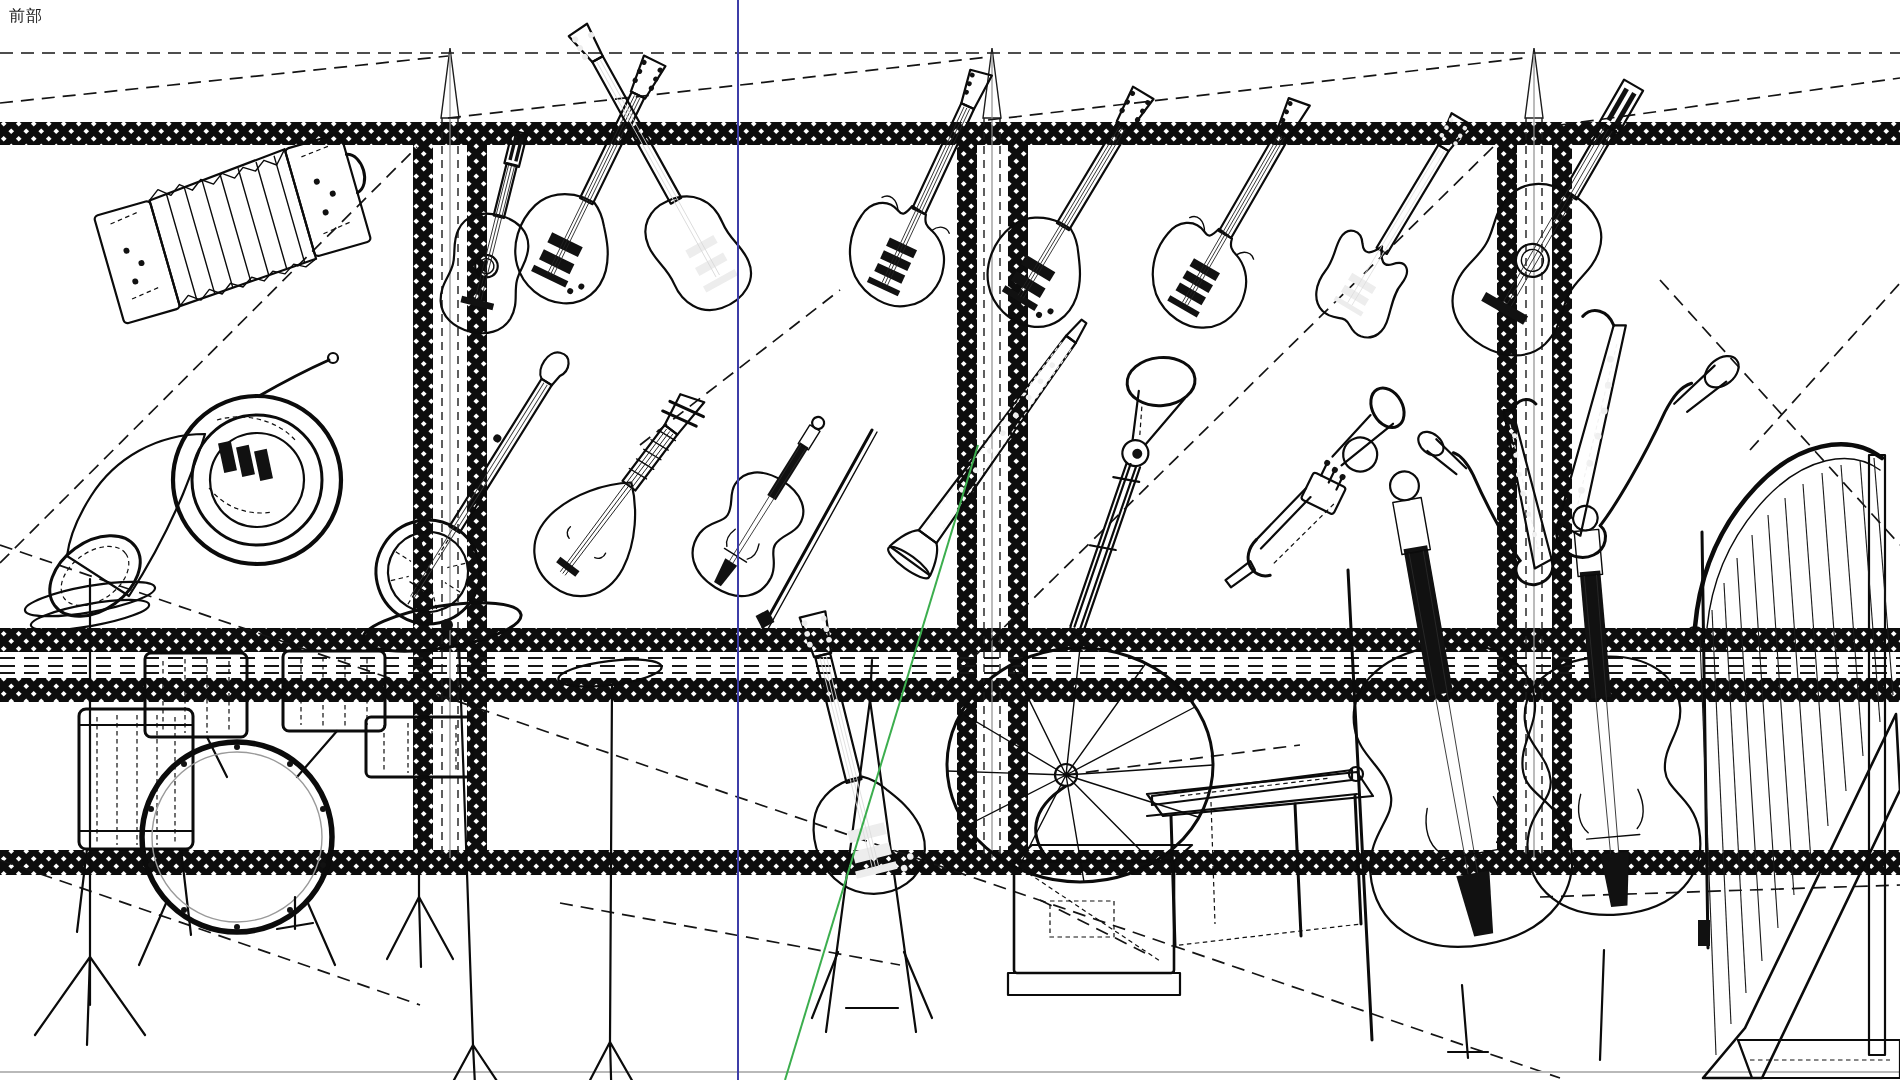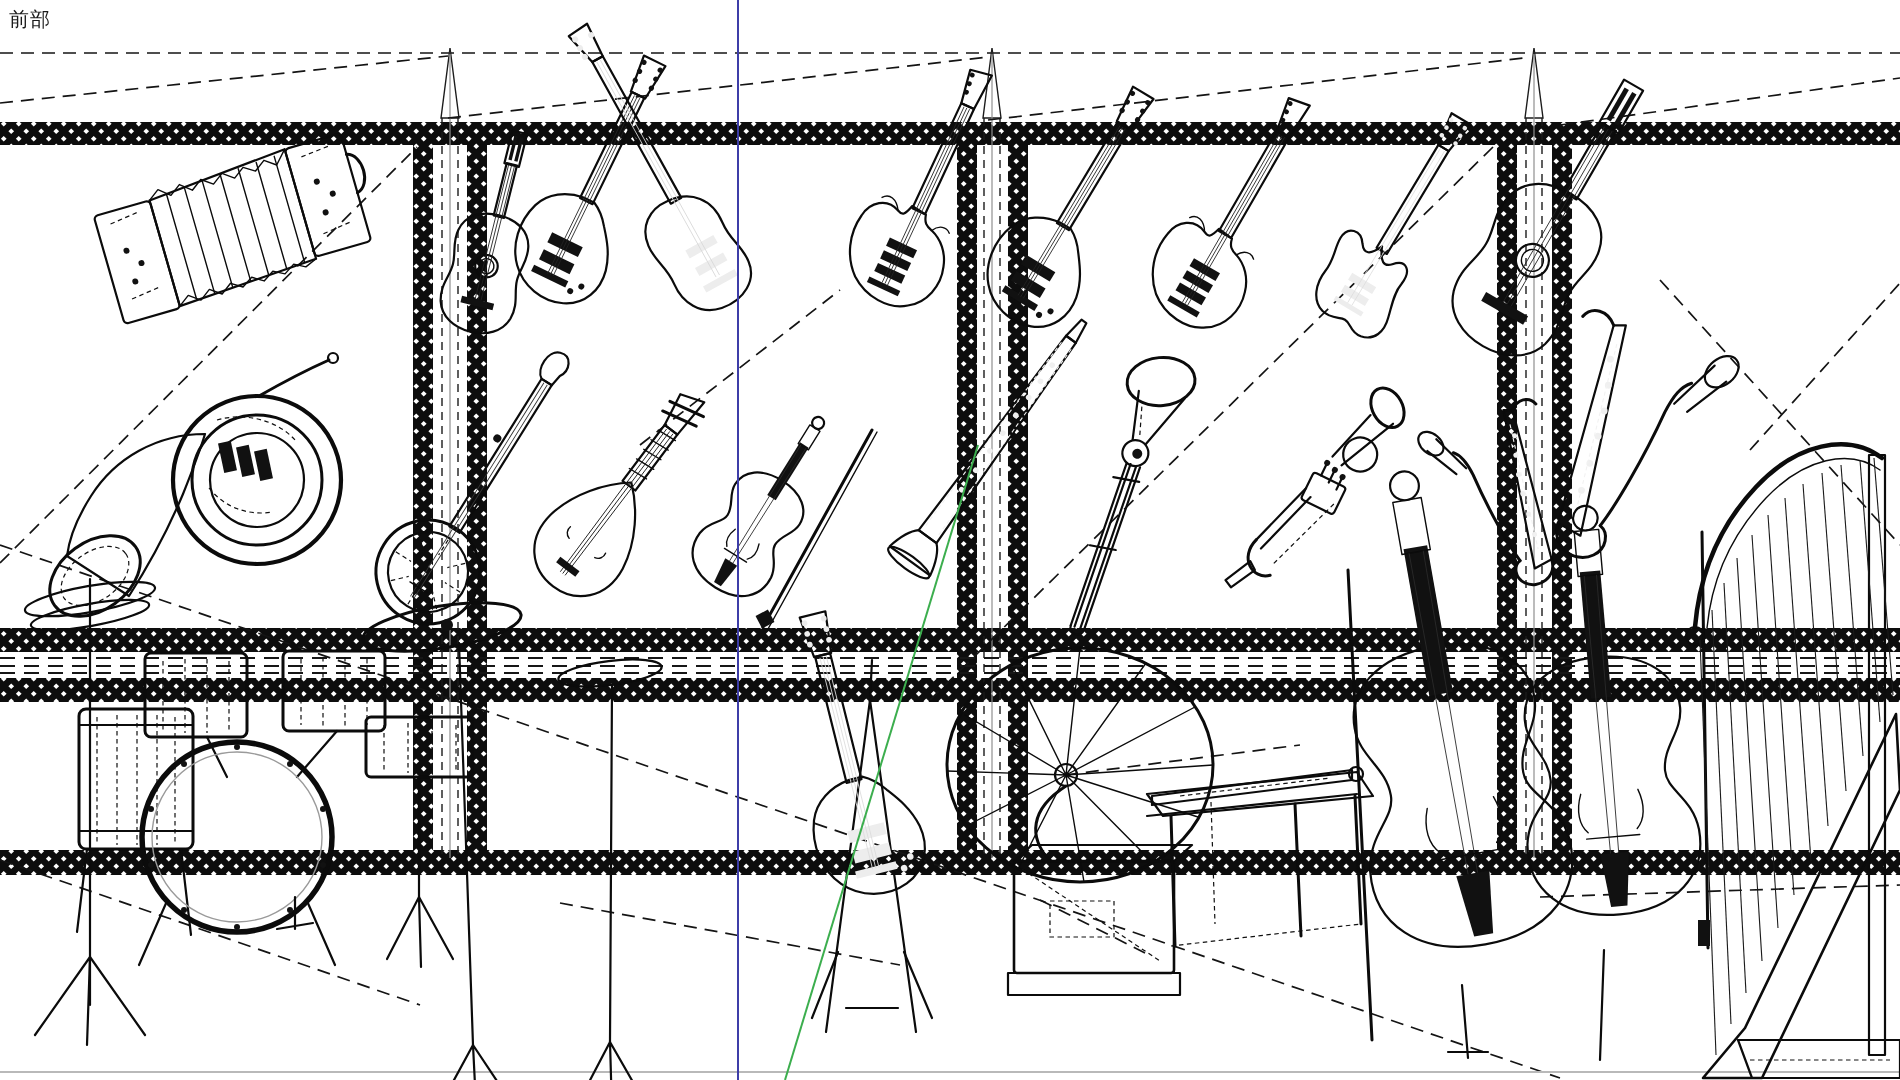--- a/index.html
+++ b/index.html
@@ -1,18 +1,18 @@
 <!DOCTYPE html>
 <html><head>
 <meta charset="utf-8">
 <style>
   html,body{margin:0;padding:0;background:#fff;}
   .viewport{position:relative;width:1900px;height:1080px;background:#fff;overflow:hidden;
             font-family:"DejaVu Sans","Liberation Sans",sans-serif;}
-  .view-label{position:absolute;left:9px;top:6px;font-size:20px;color:#1a1a1a;letter-spacing:1px;z-index:30;}
+  .view-label{position:absolute;left:9px;top:6px;font-size:16px;color:#1a1a1a;letter-spacing:1px;z-index:30;}
   svg{position:absolute;left:0;top:0;}
   .guide{stroke:#141414;stroke-width:1.7;stroke-dasharray:13 8;fill:none;}
   .shelfdash{stroke:#161616;stroke-width:2;stroke-dasharray:15 9;fill:none;}
   .poledash{stroke:#1c1c1c;stroke-width:1.4;stroke-dasharray:8 6;fill:none;}
   .polemid{stroke:#8f8f8f;stroke-width:1.2;fill:none;}
   .ink{stroke:#0b0b0b;fill:none;stroke-linejoin:round;stroke-linecap:round;}
   .dd{stroke:#101010;stroke-width:1.2;stroke-dasharray:4.5 3.5;fill:none;}
   .ddw{stroke:#f2f2f2;stroke-width:1.1;stroke-dasharray:4 3;fill:none;}
   .s2{stroke-width:2.2;} .s3{stroke-width:3;} .s4{stroke-width:4.2;} .s1{stroke-width:1.4;}
 </style>

